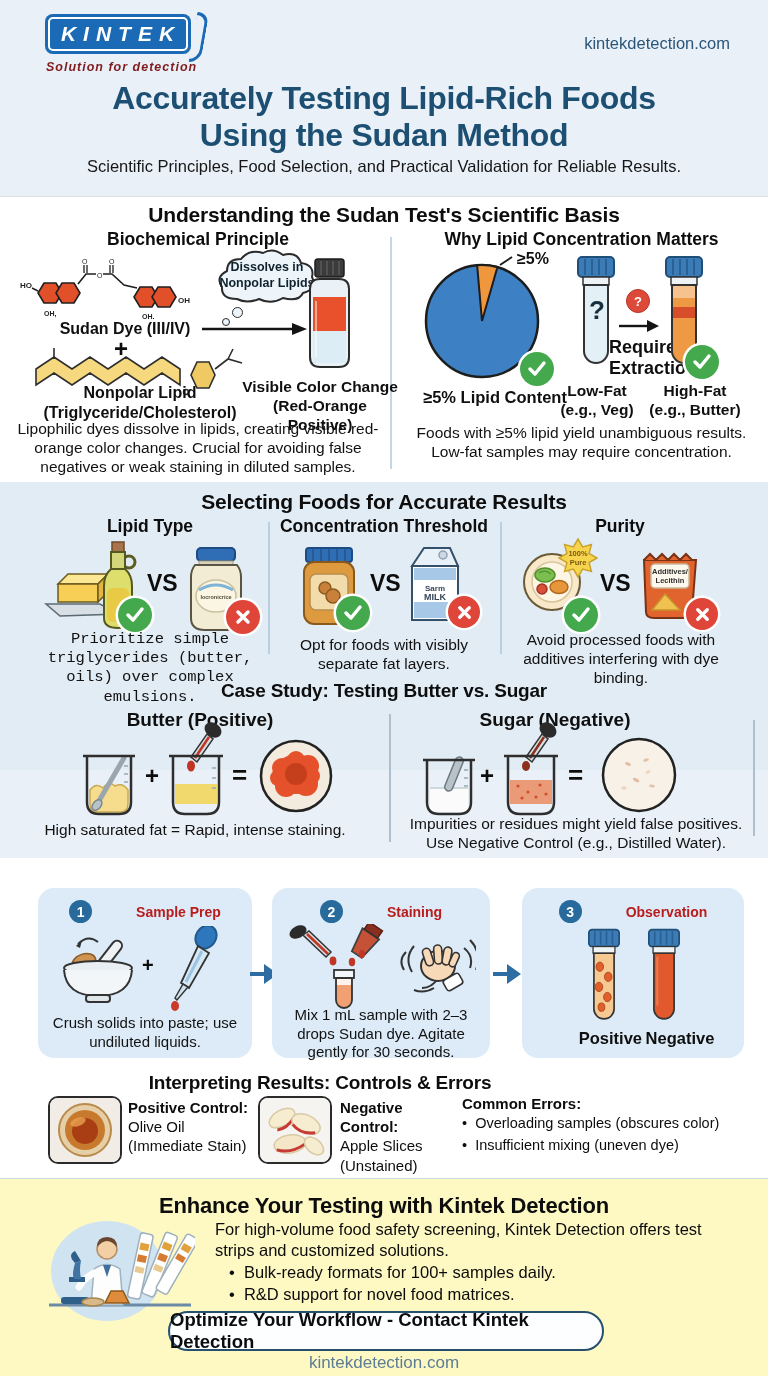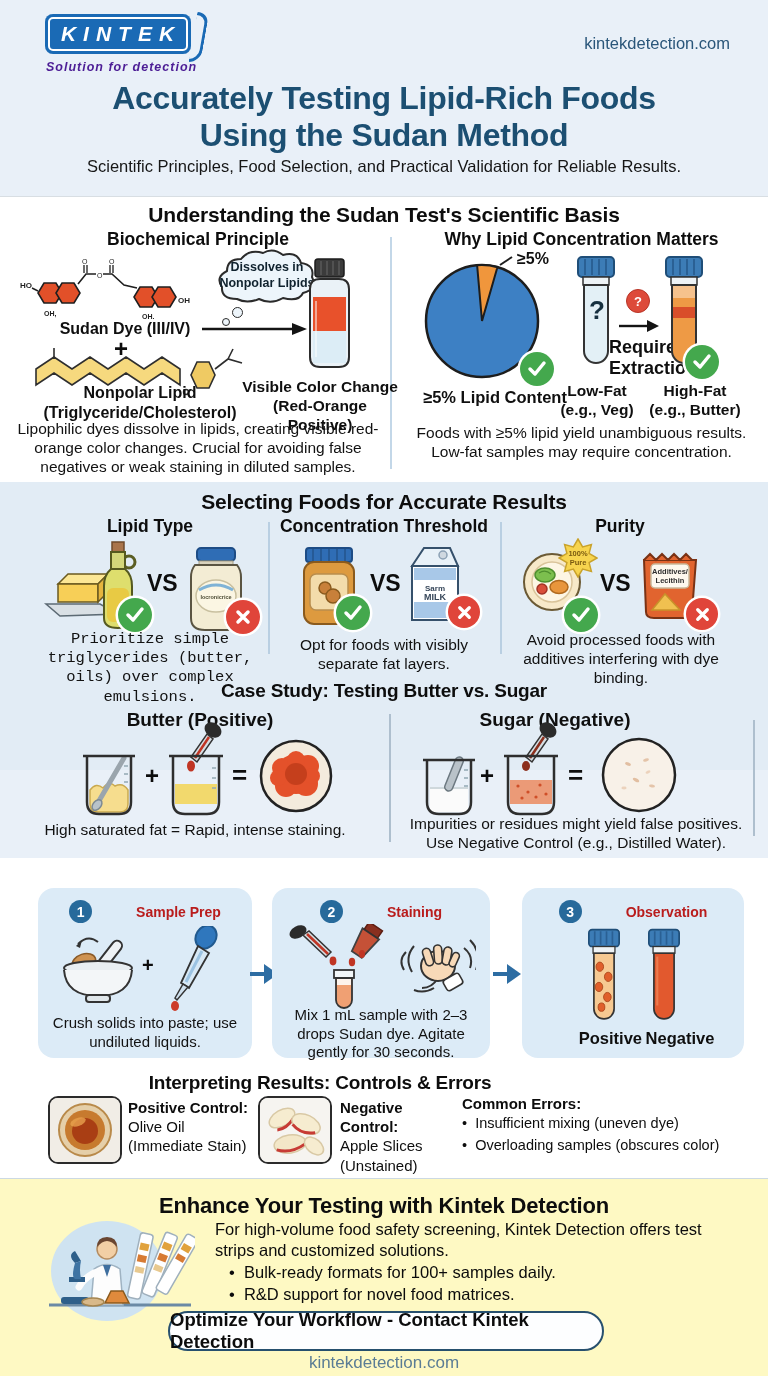--- a/index.html
+++ b/index.html
@@ -15,21 +15,21 @@
   .vs{font-size:23px;font-weight:bold;color:#0d0d0d;}
   .plus{font-size:24px;font-weight:bold;color:#0d0d0d;}
   .vdiv{position:absolute;width:2px;background:#c3d7e8;}
   .badge{position:absolute;border-radius:50%;display:flex;align-items:center;justify-content:center;box-shadow:0 0 0 2.5px #fff,0 1px 2px rgba(0,0,0,.25);}
   .badge.green{background:#44a84d;}
   .badge.red{background:#e0453a;}
   .sec-header{top:0;height:196px;background:#e9f0f8;}
   .logo-box{position:absolute;left:45px;top:14px;width:146px;height:40px;background:#1a6ab5;border-radius:8px;box-shadow:inset 0 0 0 3px #1a6ab5, inset 0 0 0 5px #ffffff;display:flex;align-items:center;justify-content:center;}
   .logo-text{color:#fff;font-weight:bold;font-style:italic;font-size:21px;letter-spacing:7px;padding-left:6px;}
   .logo-bracket{position:absolute;left:193px;top:12px;width:9px;height:44px;border:3px solid #1a6ab5;border-left:none;border-radius:0 12px 12px 0;transform:skewX(-10deg);}
-  .logo-tagline{position:absolute;left:46px;top:60px;width:160px;font-size:12.5px;font-weight:bold;font-style:italic;color:#4c1d95;letter-spacing:1px;}
+  .logo-tagline{position:absolute;left:46px;top:60px;width:160px;font-size:12.5px;font-weight:bold;font-style:italic;color:#7f1d1d;letter-spacing:1px;}
   .site{font-size:16.5px;color:#2a567a;}
   .main-title{position:absolute;left:0;top:80px;width:768px;text-align:center;font-size:32px;font-weight:bold;color:#1c4f72;line-height:1.15;letter-spacing:-0.3px;}
   .subtitle{position:absolute;left:0;top:157px;width:768px;text-align:center;font-size:16.5px;color:#161616;}
   .sec-basis{top:196px;height:286px;background:#ffffff;border-top:1px solid #d8dee3;}
   .sec-select{top:482px;height:288px;background:#e2ecf5;}
   .sec-protocol{top:858px;height:320px;background:#ffffff;}
   .sec-cta{top:1178px;height:198px;background:#fef9c3;border-top:1px solid #ccd9e3;}
   .cloud-text{position:absolute;left:205px;top:63px;width:104px;text-align:center;font-size:12.5px;font-weight:bold;line-height:1.25;color:#10222e;}
   .bubble{position:absolute;border:1.5px solid #2b2b2b;background:#edf5fb;border-radius:50%;}
   .qmark-tube{font-size:26px;font-weight:bold;color:#16303f;}
@@ -497,22 +497,22 @@
         <ellipse cx="54" cy="48" rx="11" ry="7" fill="#f6ecd0" stroke="#d9c9a5" stroke-width="1.5" transform="rotate(40 54 48)"></ellipse>
       </svg>
     </div>
     <div class="abs" style="left:340px;top:240px;width:120px;">
       <div class="ctrl-title">Negative Control:</div>
       <div class="ctrl-line">Apple Slices</div>
       <div class="ctrl-line">(Unstained)</div>
     </div>
     <div class="abs" style="left:462px;top:236px;width:296px;">
       <div class="ctrl-title">Common Errors:</div>
+      <div class="err-item"><span>•</span>&nbsp;&nbsp;<span>Overloading samples (obscures color)</span></div>
       <div class="err-item"><span>•</span>&nbsp;&nbsp;<span>Insufficient mixing (uneven dye)</span></div>
-      <div class="err-item"><span>•</span>&nbsp;&nbsp;<span>Overloading samples (obscures color)</span></div>
     </div>
   </div>
 
   <div class="sec sec-cta">
     <div class="abs h1 c" style="left:0;top:14px;width:768px;font-size:22px;">Enhance Your Testing with Kintek Detection</div>
     <svg class="abs" style="left:45px;top:36px;" width="150" height="110" viewBox="0 0 150 110">
       <ellipse cx="62" cy="56" rx="56" ry="50" fill="#cfe3f1"></ellipse>
       <line x1="4" y1="90" x2="146" y2="90" stroke="#6b8aa5" stroke-width="3"></line>
       <g transform="rotate(12 95 55)">
           <rect x="88" y="18" width="13" height="66" rx="3" fill="#ffffff" stroke="#9fb0bd" stroke-width="1.5"></rect>

